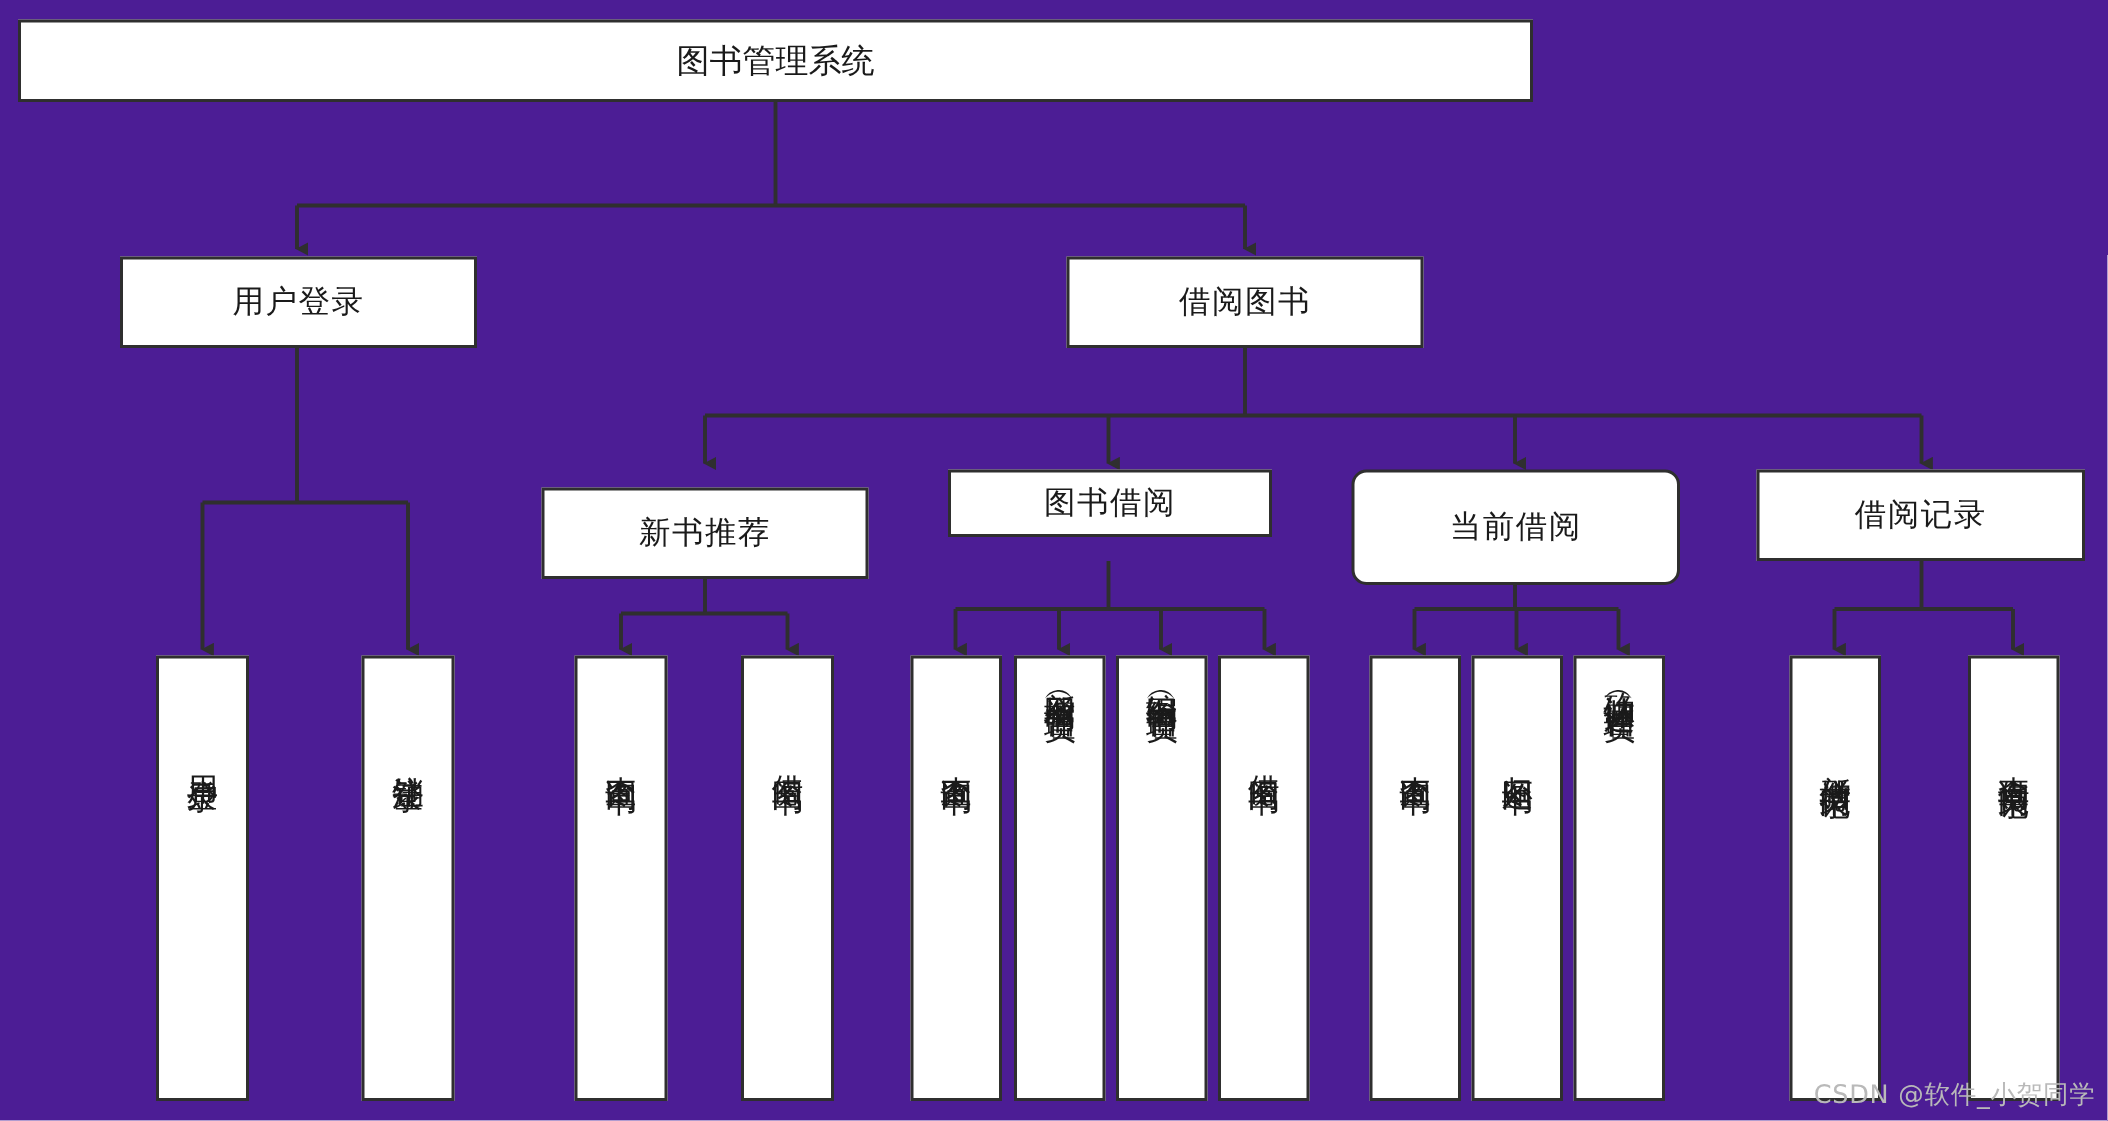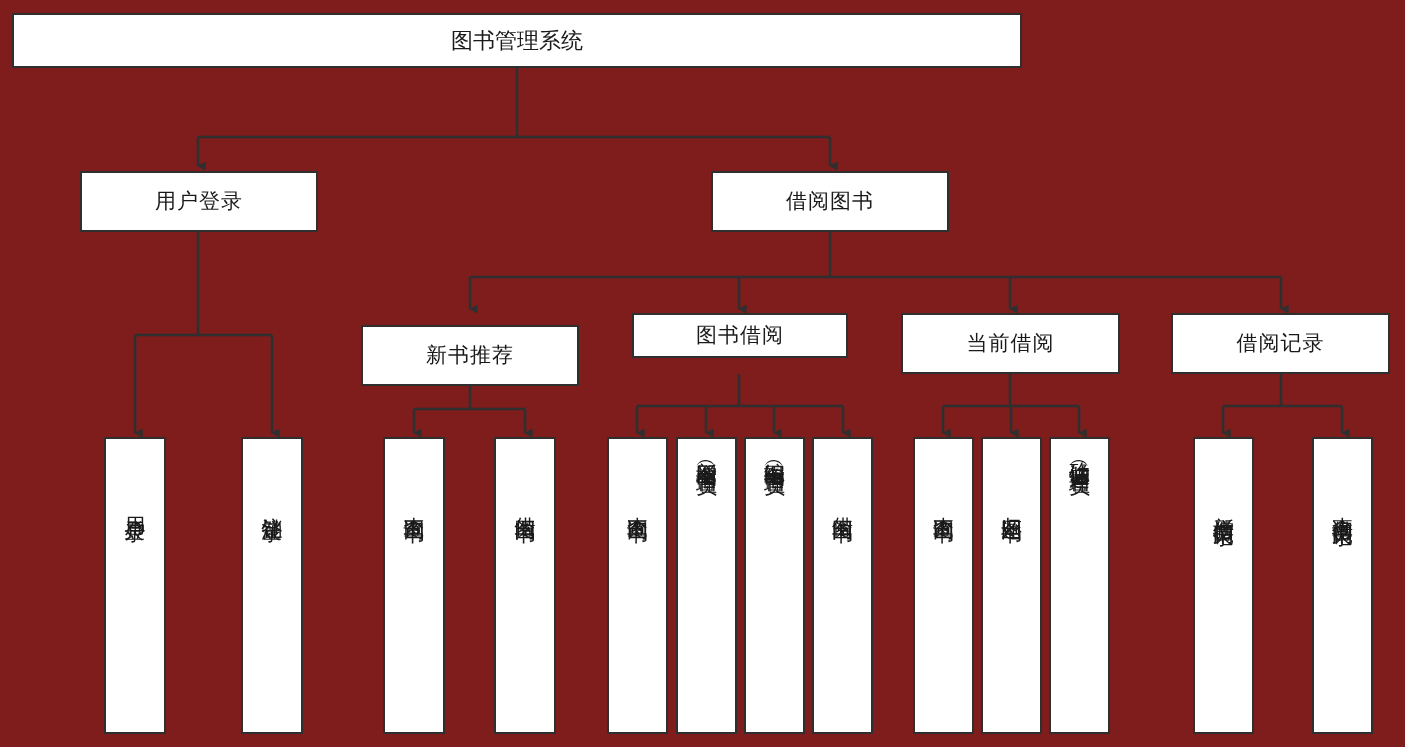--- a/index.html
+++ b/index.html
@@ -7,21 +7,21 @@
     padding: 0;
     background: #ffffff;
   }
   body {
     font-family: "DejaVu Sans", "Liberation Sans", sans-serif;
   }
   #canvas {
     position: relative;
     width: 1405px;
     height: 747px;
-    background: #7f1d1d;
+    background: #4c1d95;
     overflow: hidden;
   }
   svg#wires {
     position: absolute;
     left: 0;
     top: 0;
     width: 1405px;
     height: 747px;
     pointer-events: none;
   }
@@ -140,21 +140,21 @@
   <div class="node h" style="left:711px; top:171px; width:238px; height:61px;">
     <span>借阅图书</span>
   </div>
 
   <div class="node h" style="left:361px; top:325px; width:218px; height:61px;">
     <span>新书推荐</span>
   </div>
   <div class="node h" style="left:632px; top:313px; width:216px; height:45px;">
     <span>图书借阅</span>
   </div>
-  <div class="node h" style="left:901px; top:313px; width:219px; height:61px;">
+  <div class="node h" style="left:901px; top:313px; width:219px; height:77px;border-radius:10px;">
     <span>当前借阅</span>
   </div>
   <div class="node h" style="left:1171px; top:313px; width:219px; height:61px;">
     <span>借阅记录</span>
   </div>
 
   <div class="node leaf" style="left:104px; top:437px; width:62px; height:297px;">
     <span class="vtext mid">用户登录</span>
   </div>
   <div class="node leaf" style="left:241px; top:437px; width:62px; height:297px;">
@@ -191,14 +191,15 @@
     <span class="vtext tall">确认归还（管理员）</span>
   </div>
 
   <div class="node leaf" style="left:1193px; top:437px; width:61px; height:297px;">
     <span class="vtext mid">新增借阅记录</span>
   </div>
   <div class="node leaf" style="left:1312px; top:437px; width:61px; height:297px;">
     <span class="vtext mid">查询借阅记录</span>
   </div>
 
+  <div class="watermark">CSDN @软件_小贺同学</div>
 
 </div>
 
 </body></html>

